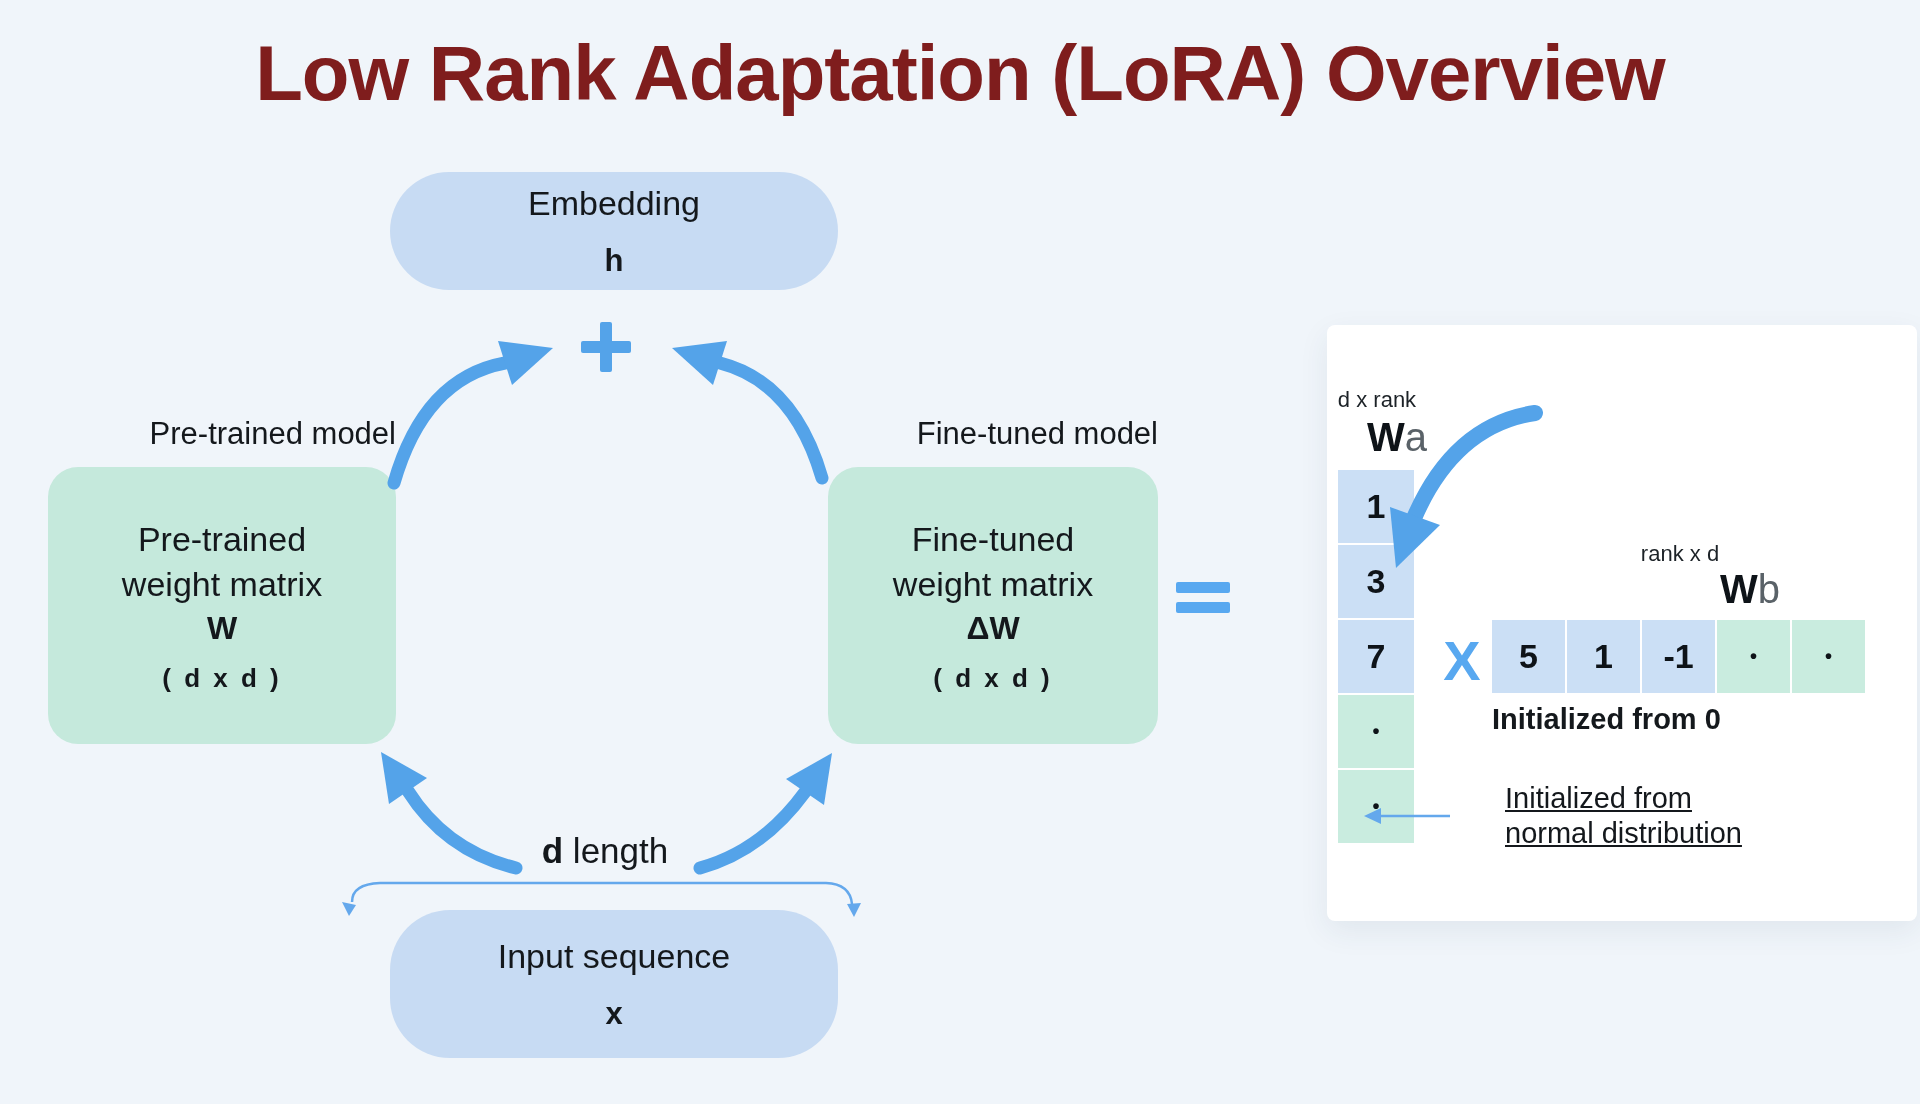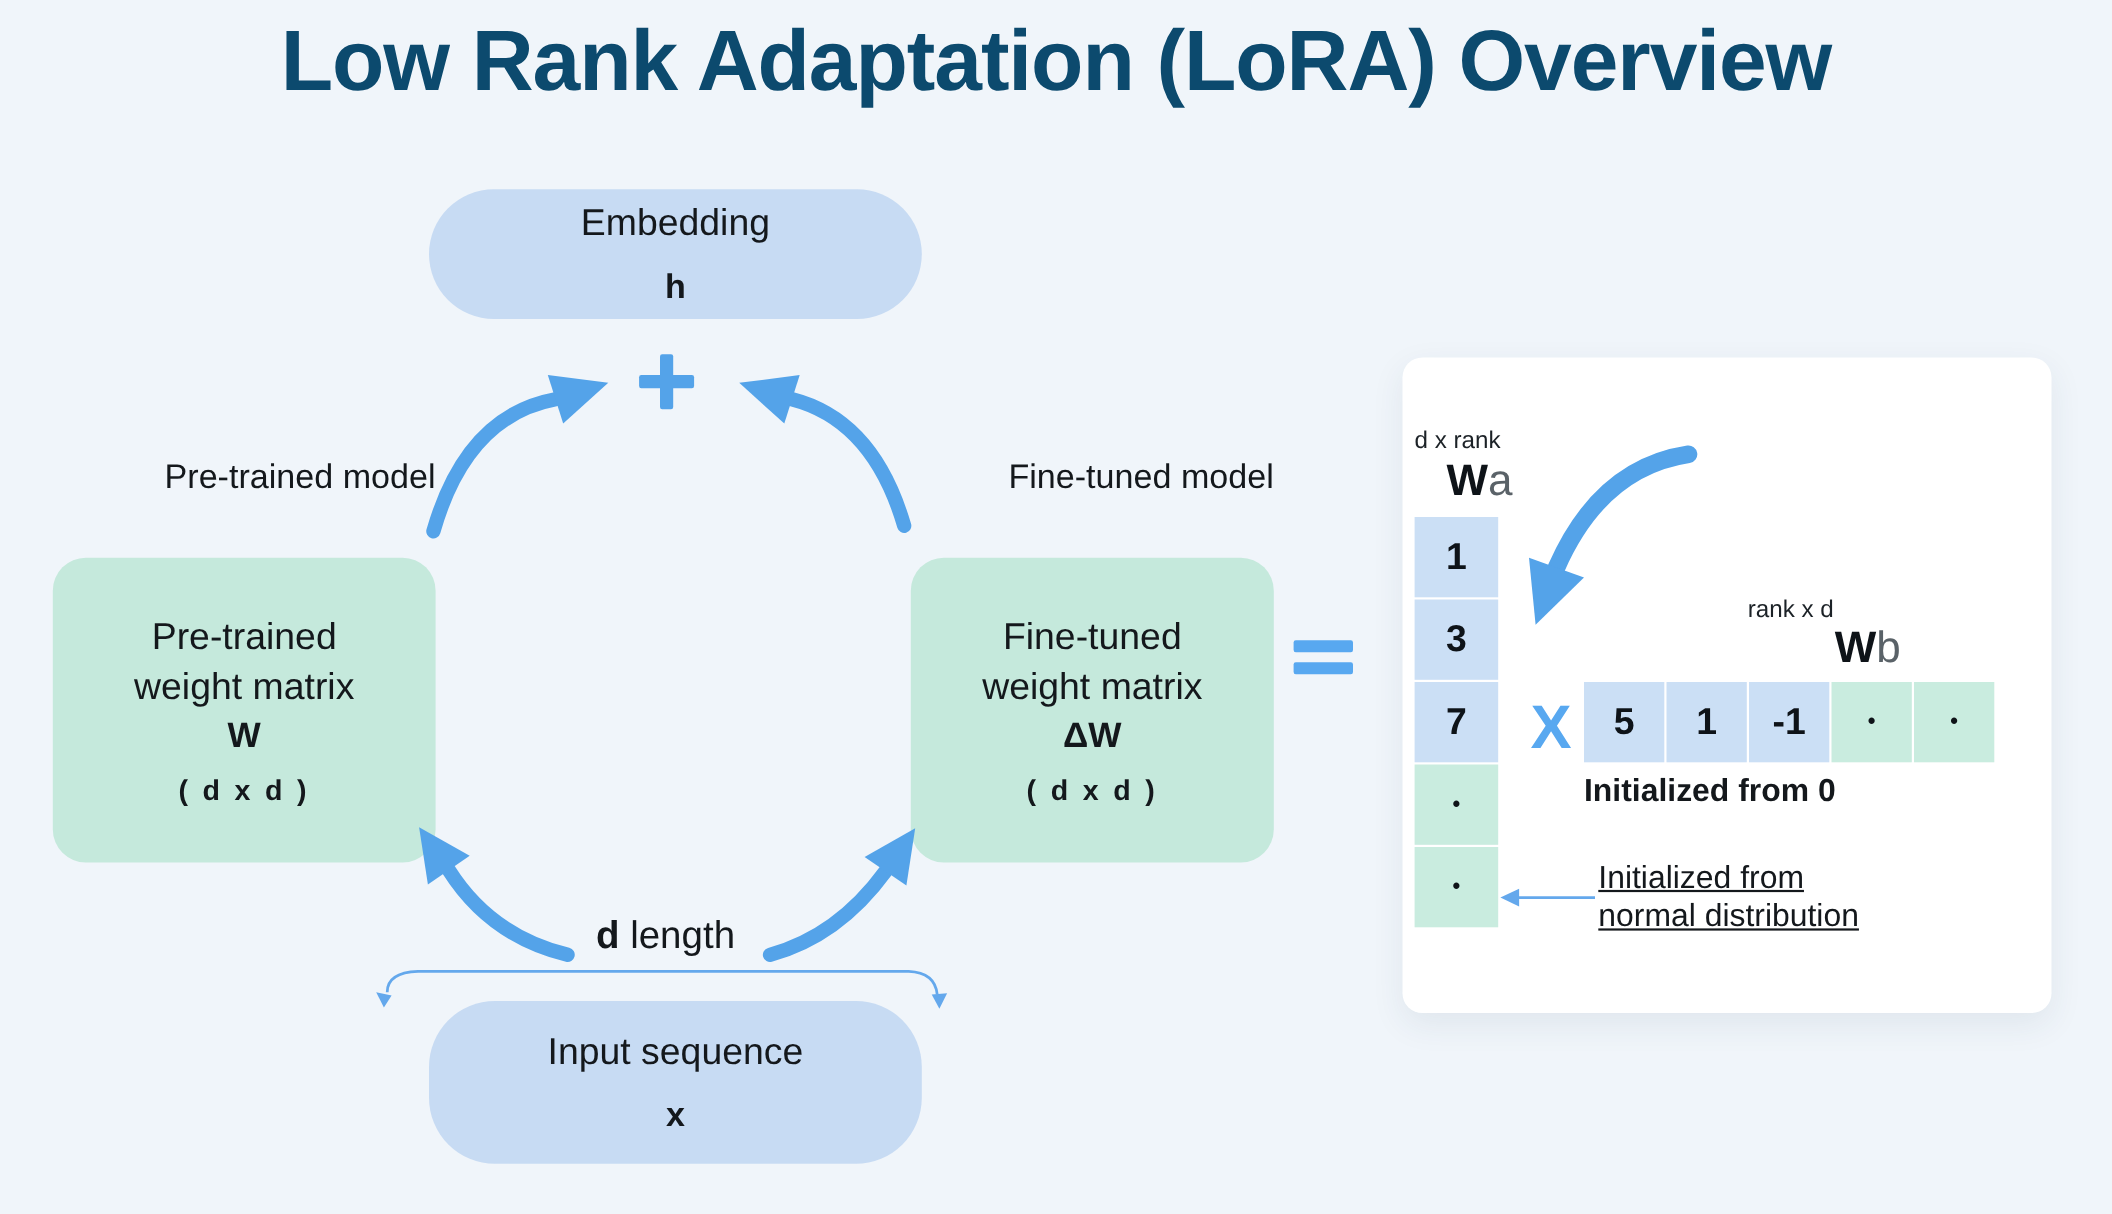--- a/index.html
+++ b/index.html
@@ -3,23 +3,23 @@
 <meta charset="utf-8">
 <style>
   html,body { margin:0; padding:0; }
   .stage {
     position:relative; width:1920px; height:1104px;
     background:#f0f5fa; overflow:hidden;
     font-family:"Liberation Sans","DejaVu Sans",sans-serif;
     color:#14181c;
   }
   .title {
-    position:absolute; top:10px; left:0; width:100%;
+    position:absolute; top:28px; left:0; width:100%;
     text-align:center; font-size:78px; font-weight:800;
-    letter-spacing:-1px; color:#0c4a6e;
+    letter-spacing:-1px; color:#7f1d1d;
   }
   
   .pill {
     position:absolute; width:448px; height:118px;
     background:#c7dbf3; border-radius:60px;
     display:flex; flex-direction:column; align-items:center; justify-content:center; gap:20px;
   }
   .pill .l1 { font-size:34px; font-weight:500; }
   .pill .l2 { font-size:31px; font-weight:800; }
   #embedding { left:390px; top:172px; }
@@ -34,34 +34,34 @@
     background:#58a8f0; border-radius:2px;
   }
   .equals-icon::before { top:0; } .equals-icon::after { bottom:0; }
   
   .model-label { position:absolute; top:416px; font-size:31px; font-weight:500; text-align:right; }
   #pretrained-label { left:48px; width:348px; }
   #finetuned-label  { left:828px; width:330px; }
   .matrix-box {
     position:absolute; top:467px; height:277px;
     background:#c5e9dc; border-radius:30px;
-    display:flex; flex-direction:column; align-items:center; justify-content:center;margin-top:40px;
+    display:flex; flex-direction:column; align-items:center; justify-content:center;
   }
   #pretrained-box { left:48px; width:348px; }
   #finetuned-box  { left:828px; width:330px; }
   .matrix-box .line { font-size:34px; font-weight:500; line-height:1.32; }
   .matrix-box .sym  { font-size:32px; font-weight:800; margin-top:4px; }
   .matrix-box .dims { font-size:26px; font-weight:800; margin-top:16px; letter-spacing:3px; }
   
   #d-length { position:absolute; left:450px; top:831px; width:310px; text-align:center; font-size:35px; }
   #d-length .b { font-weight:800; } #d-length .r { font-weight:500; }
   
   #card {
-    position:absolute; left:1275px; top:325px; width:590px; height:596px;
-    background:#ffffff; border-radius:18px;
+    position:absolute; left:1327px; top:325px; width:590px; height:596px;
+    background:#ffffff; border-radius:8px;
     box-shadow:0 10px 30px rgba(40,60,90,0.08);
   }
   #card .abs { position:absolute; }
   .dims-label { font-size:22px; font-weight:500; text-align:center; color:#1c2227; }
   .mat-sym { font-size:40px; text-align:right; line-height:1.1; }
   .mat-sym .sb { font-weight:800; color:#0e1318; }
   .mat-sym .sl { font-weight:400; color:#5a6268; }
   #wa-dims { left:0; top:62px; width:100px; }
   #wa-sym  { left:0; top:90px; width:100px; }
   #wb-dims { left:253px; top:216px; width:200px; }

